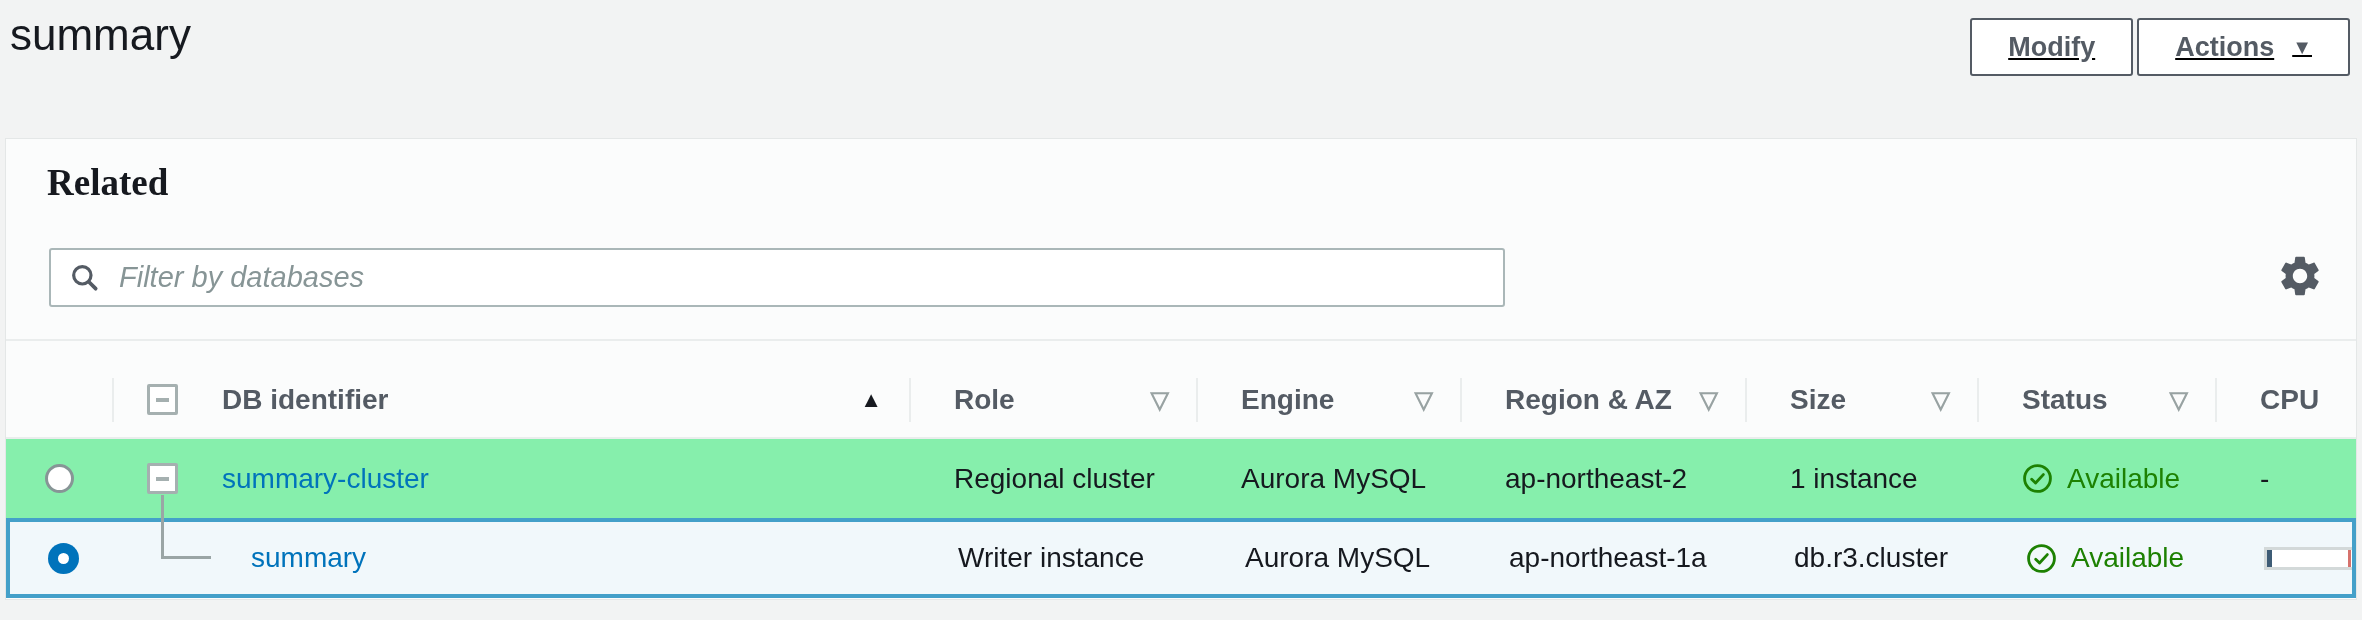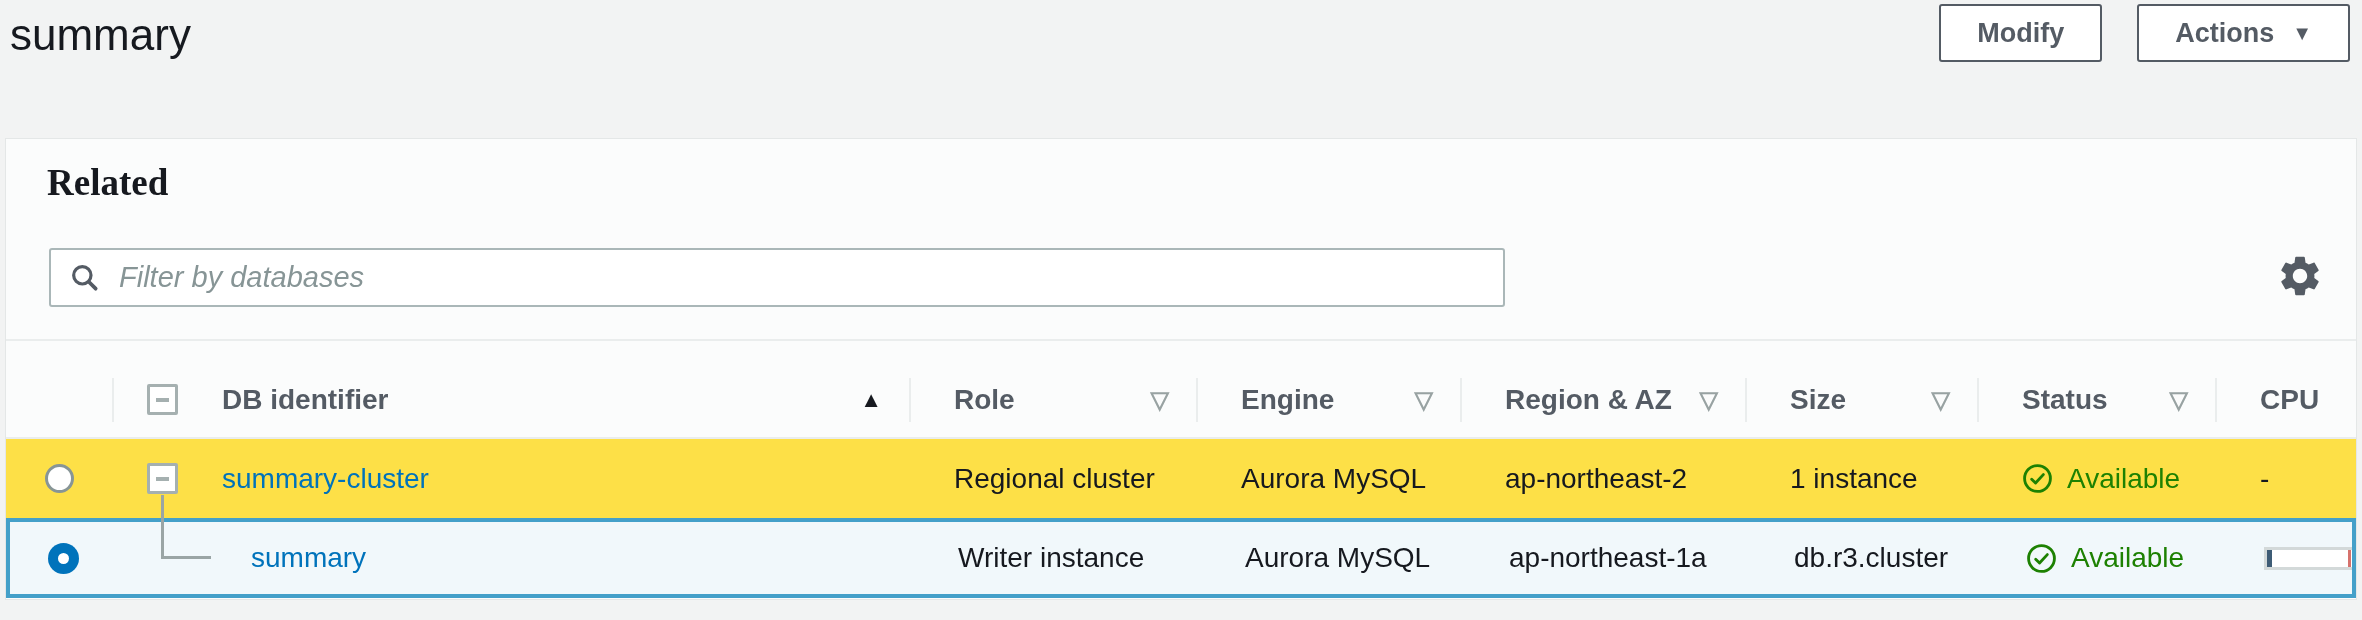--- a/index.html
+++ b/index.html
@@ -3,21 +3,21 @@
 <meta charset="utf-8">
 <style>
   * { box-sizing: border-box; }
   html,body { margin:0; padding:0; }
   body { font-family:"Liberation Sans", sans-serif; }
   .page { position:relative; width:2362px; height:620px; background:#f2f3f3; overflow:hidden; }
 
   
   .topbar { position:absolute; left:0; top:0; right:0; height:138px; }
   .page-title { position:absolute; left:10px; top:10px; margin:0; font-size:44px; font-weight:500; color:#16191f; }
-  .top-actions { position:absolute; right:12px; top:4px; display:flex; gap:35px; }
+  .top-actions { position:absolute; right:12px; top:18px; display:flex; gap:4px;text-decoration:underline; }
   .btn { height:58px; padding:0 36px; background:#ffffff; border:2px solid #545b64; border-radius:3px;
          font-family:"Liberation Sans",sans-serif; font-size:27px; font-weight:700; color:#545b64;
          display:flex; align-items:center; gap:18px; cursor:pointer; }
   .btn .caret { font-size:20px; line-height:1; }
 
   
   .card { position:absolute; left:5px; top:138px; width:2352px; height:462px; background:#fbfcfc;
           border:1px solid #e4e7e7; }
   .card-title { position:absolute; left:41px; top:22px; margin:0; font-size:37px; font-weight:700; color:#16191f;font-family:Liberation Serif, serif; }
 
@@ -38,21 +38,21 @@
   .th + .th::before { content:""; position:absolute; left:-1px; top:26px; bottom:26px; width:2px; background:#eaeded; }
   .sort-asc { font-size:22px; color:#16191f; }
   .sort-none { font-size:24px; color:#98a2a2; }
   .th-db { padding-left:34px; }
   .th-db .label { margin-right:auto; margin-left:44px; }
 
   .minus-box { width:31px; height:31px; border:3px solid #a5b0b0; border-radius:2px; position:relative; background:#fff; flex:0 0 auto; cursor:pointer; }
   .minus-box::after { content:""; position:absolute; left:6px; right:6px; top:50%; margin-top:-2px; height:4px; background:#a5b0b0; }
 
   .tbody { position:relative; }
-  .tr { height:79px; background:#fde047; font-size:28px; color:#16191f; }
+  .tr { height:79px; background:#86efac; font-size:28px; color:#16191f; }
   .tr.selected { height:80px; background:#f1f8fb; border:4px solid #44a0c9; }
   .td { padding:0 28px 0 44px; white-space:nowrap; overflow:hidden; }
   .td-radio { display:flex; justify-content:center; padding:0; }
   .radio { width:29px; height:29px; border-radius:50%; border:3px solid #879596; background:#fff; cursor:pointer; }
   .radio.checked { width:31px; height:31px; border:none; background:#0073bb; position:relative; }
   .radio.checked::after { content:""; position:absolute; left:50%; top:50%; width:11px; height:11px; margin:-5.5px 0 0 -5.5px;
                           border-radius:50%; background:#fff; }
   .td-db { display:flex; align-items:center; gap:44px; padding-left:34px; }
   .tr.selected .td-db { padding-left:134px; }
   a.db-link { color:#0073bb; text-decoration:none; cursor:pointer; }

